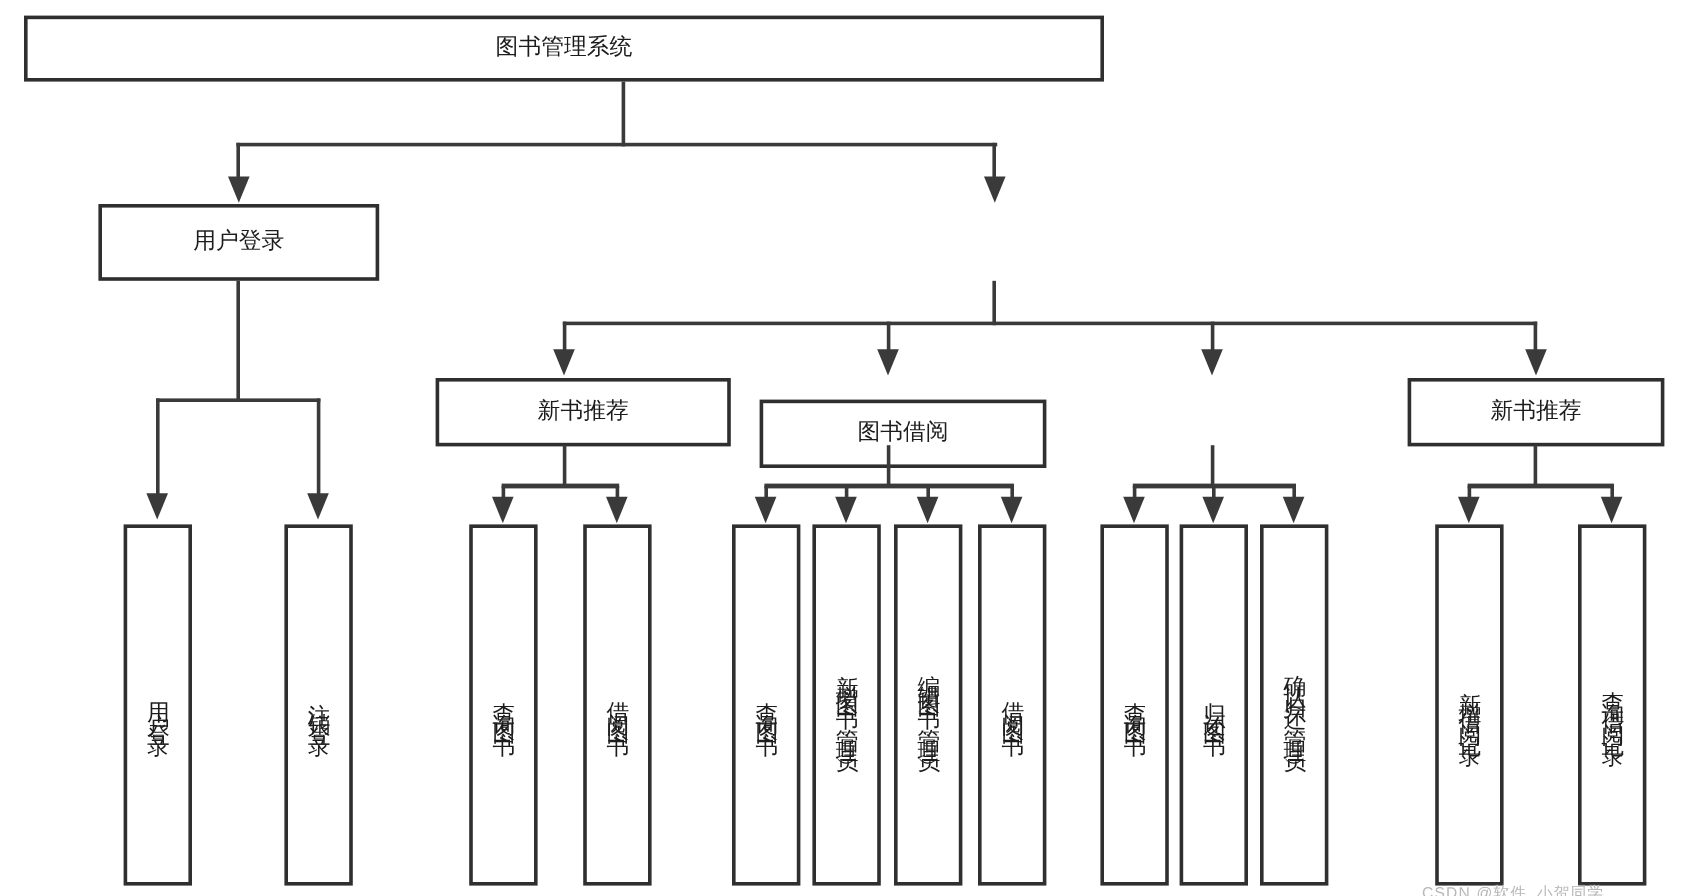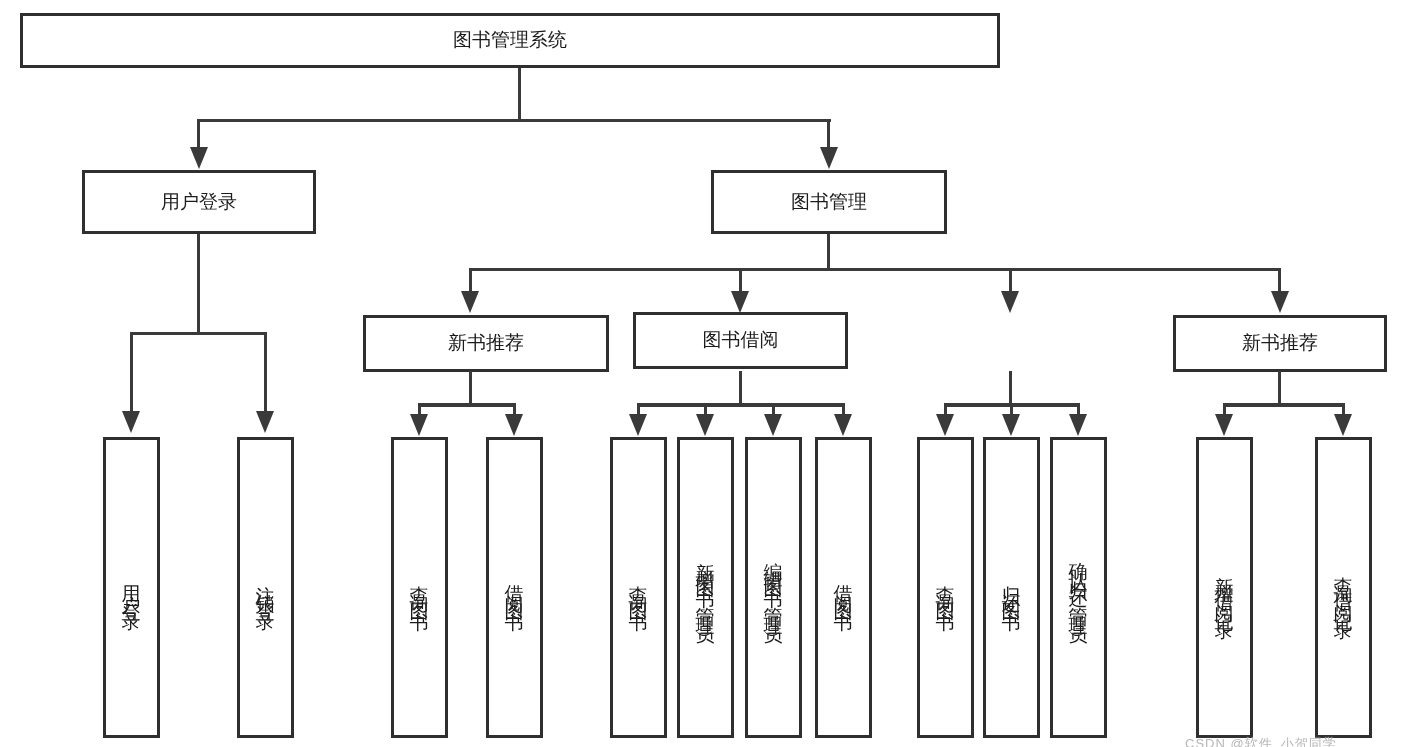--- a/index.html
+++ b/index.html
@@ -30,36 +30,33 @@
     position:absolute;left:1185px;top:735px;font-size:13px;letter-spacing:1px;
     color:var(--wm);white-space:nowrap;z-index:5;
     text-shadow:0 0 2px #fff,0 0 1px #fff;
   }
 </style>
 </head>
 <body>
 
 <div class="stage">
 
-  <div class="box" style="left:20px;top:13px;width:980px;height:55px">
+  <div class="box" style="left:20px;top:13px;width:900px;height:55px">
     <span>图书管理系统</span>
   </div>
 
   <div class="vl" style="left:518px;top:68px;height:54px"></div>
   <div class="hl" style="left:197px;top:119px;width:634px"></div>
   <div class="vl" style="left:197px;top:119px;height:30px"></div>
   <div class="arr" style="left:190px;top:147px"></div>
   <div class="vl" style="left:827px;top:119px;height:30px"></div>
   <div class="arr" style="left:820px;top:147px"></div>
 
   <div class="box" style="left:82px;top:170px;width:234px;height:64px">
     <span>用户登录</span>
-  </div>
-  <div class="box" style="left:711px;top:170px;width:236px;height:64px">
-    <span>图书管理</span>
   </div>
 
   <div class="vl" style="left:197px;top:234px;height:101px"></div>
   <div class="hl" style="left:130px;top:332px;width:137px"></div>
   <div class="vl" style="left:130px;top:332px;height:82px"></div>
   <div class="arr" style="left:122px;top:411px"></div>
   <div class="vl" style="left:264px;top:332px;height:82px"></div>
   <div class="arr" style="left:256px;top:411px"></div>
 
   <div class="vl" style="left:827px;top:234px;height:37px"></div>
@@ -69,21 +66,21 @@
   <div class="vl" style="left:739px;top:268px;height:27px"></div>
   <div class="arr" style="left:731px;top:291px"></div>
   <div class="vl" style="left:1009px;top:268px;height:27px"></div>
   <div class="arr" style="left:1001px;top:291px"></div>
   <div class="vl" style="left:1278px;top:268px;height:27px"></div>
   <div class="arr" style="left:1271px;top:291px"></div>
 
   <div class="box" style="left:363px;top:315px;width:246px;height:57px">
     <span>新书推荐</span>
   </div>
-  <div class="box" style="left:633px;top:312px;width:215px;height:57px">
+  <div class="box" style="left:633px;top:333px;width:239px;height:57px">
     <span>图书借阅</span>
   </div>
   <div class="box" style="left:1173px;top:315px;width:214px;height:57px">
     <span>新书推荐</span>
   </div>
 
   <div class="vl" style="left:469px;top:371px;height:35px"></div>
   <div class="hl thick" style="left:418px;top:403px;width:98px"></div>
   <div class="vl" style="left:418px;top:405px;height:13px"></div>
   <div class="arr" style="left:410px;top:414px"></div>

